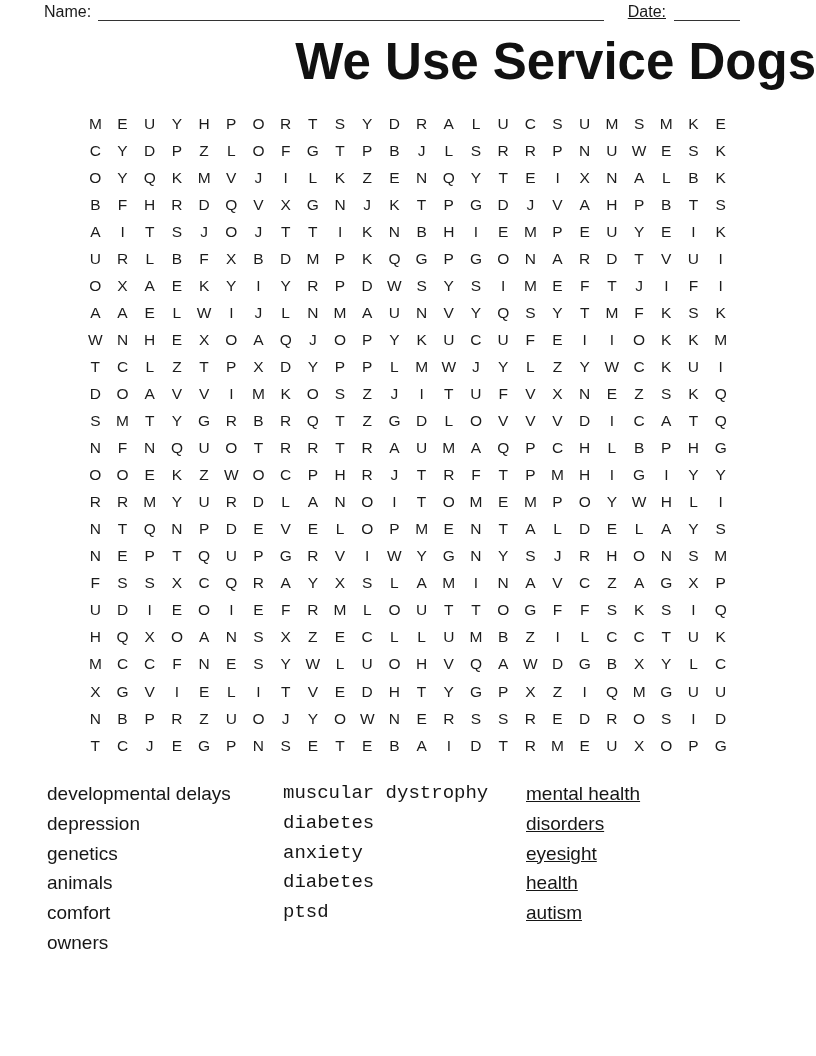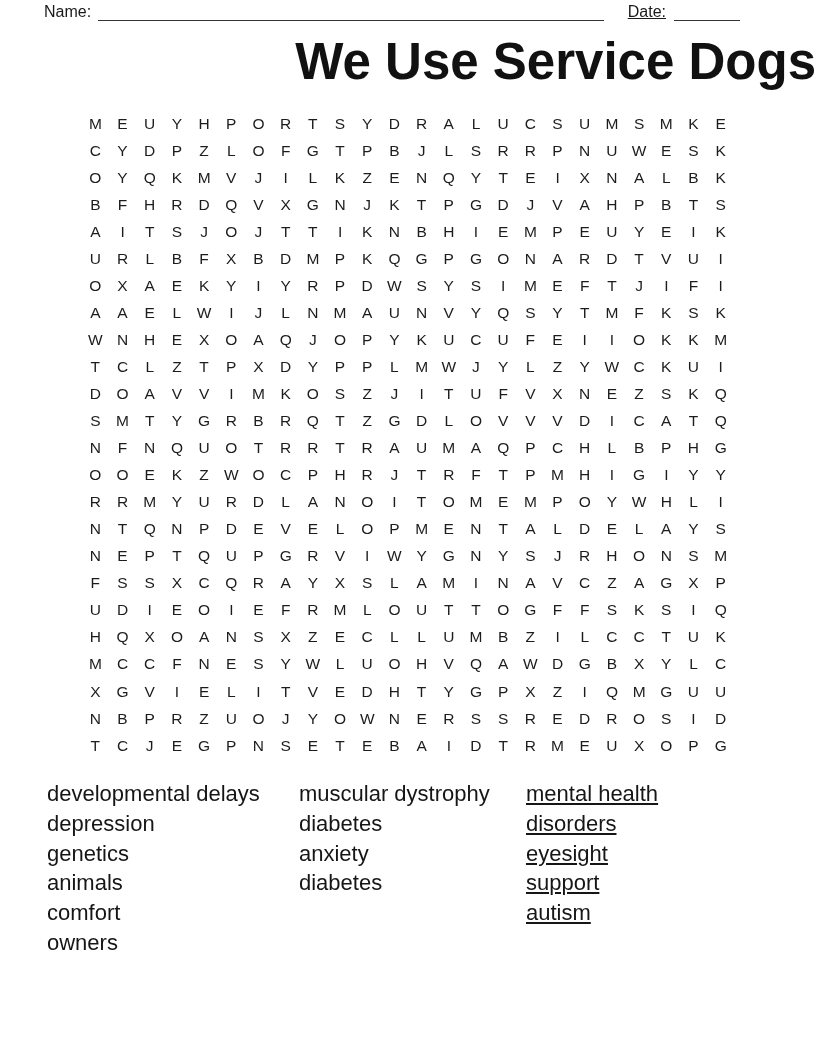--- a/index.html
+++ b/index.html
@@ -78,28 +78,28 @@
     left: 0;
     width: 100%;
     height: 200px;
   }
   .word-col {
     position: absolute;
     top: 0;
     list-style: none;
     margin: 0;
     padding: 0;
-    font-size: 22px;
+    font-size: 19px;
     font-weight: 500;
     line-height: 29.8px;
     color: #161616;
     white-space: nowrap;
   }
   .word-col-1 { left: 47px; }
-  .word-col-2 { left: 299px; }
+  .word-col-2 { left: 283px; font-family: Liberation Mono, monospace; }
   .word-col-3 { left: 526px; text-decoration: underline; }
 </style>
 </head>
 <body>
 
 <div class="header-row">
   <span class="label">Name:</span>
   <span class="blank name-blank"></span>
   <span class="label date-label">Date:</span>
   <span class="blank date-blank"></span>
@@ -741,21 +741,22 @@
       <li class="word">genetics</li>
       <li class="word">animals</li>
       <li class="word">comfort</li>
       <li class="word">owners</li>
     </ul>
     <ul class="word-col word-col-2">
       <li class="word">muscular dystrophy</li>
       <li class="word">diabetes</li>
       <li class="word">anxiety</li>
       <li class="word">diabetes</li>
+      <li class="word">ptsd</li>
     </ul>
     <ul class="word-col word-col-3">
       <li class="word">mental health</li>
       <li class="word">disorders</li>
       <li class="word">eyesight</li>
-      <li class="word">support</li>
+      <li class="word">health</li>
       <li class="word">autism</li>
     </ul>
   </div>
 
 </body></html>

